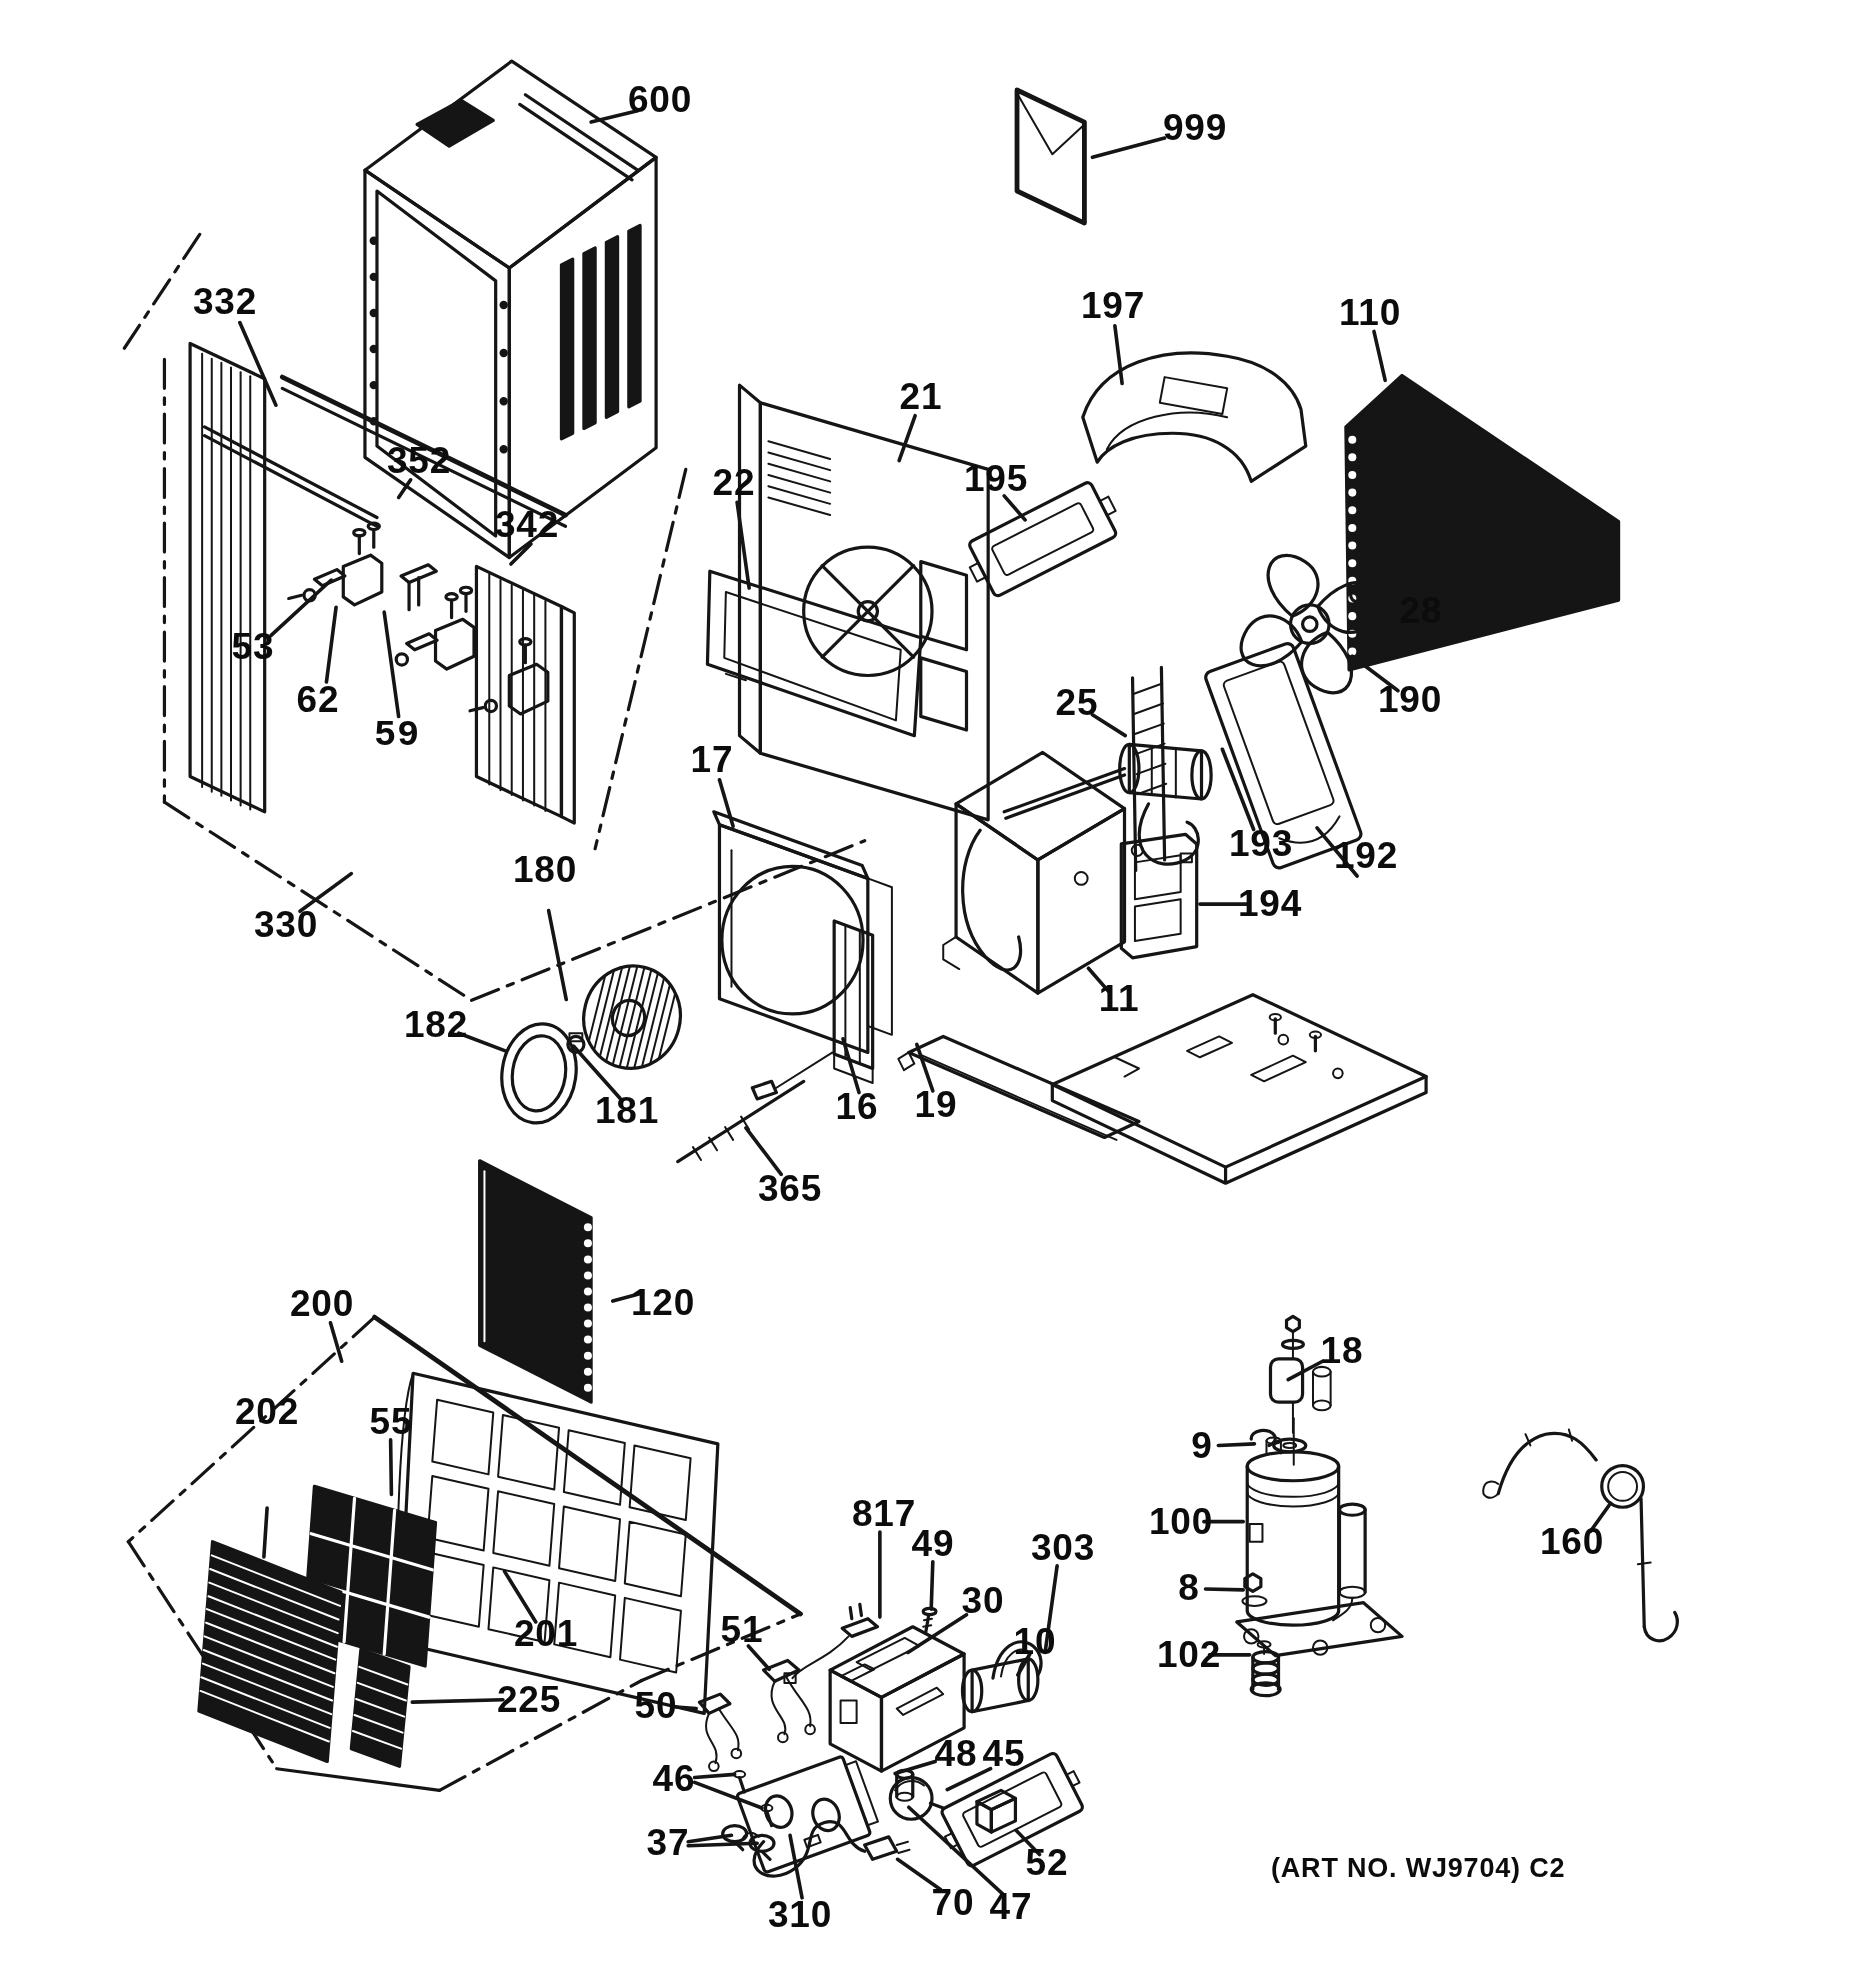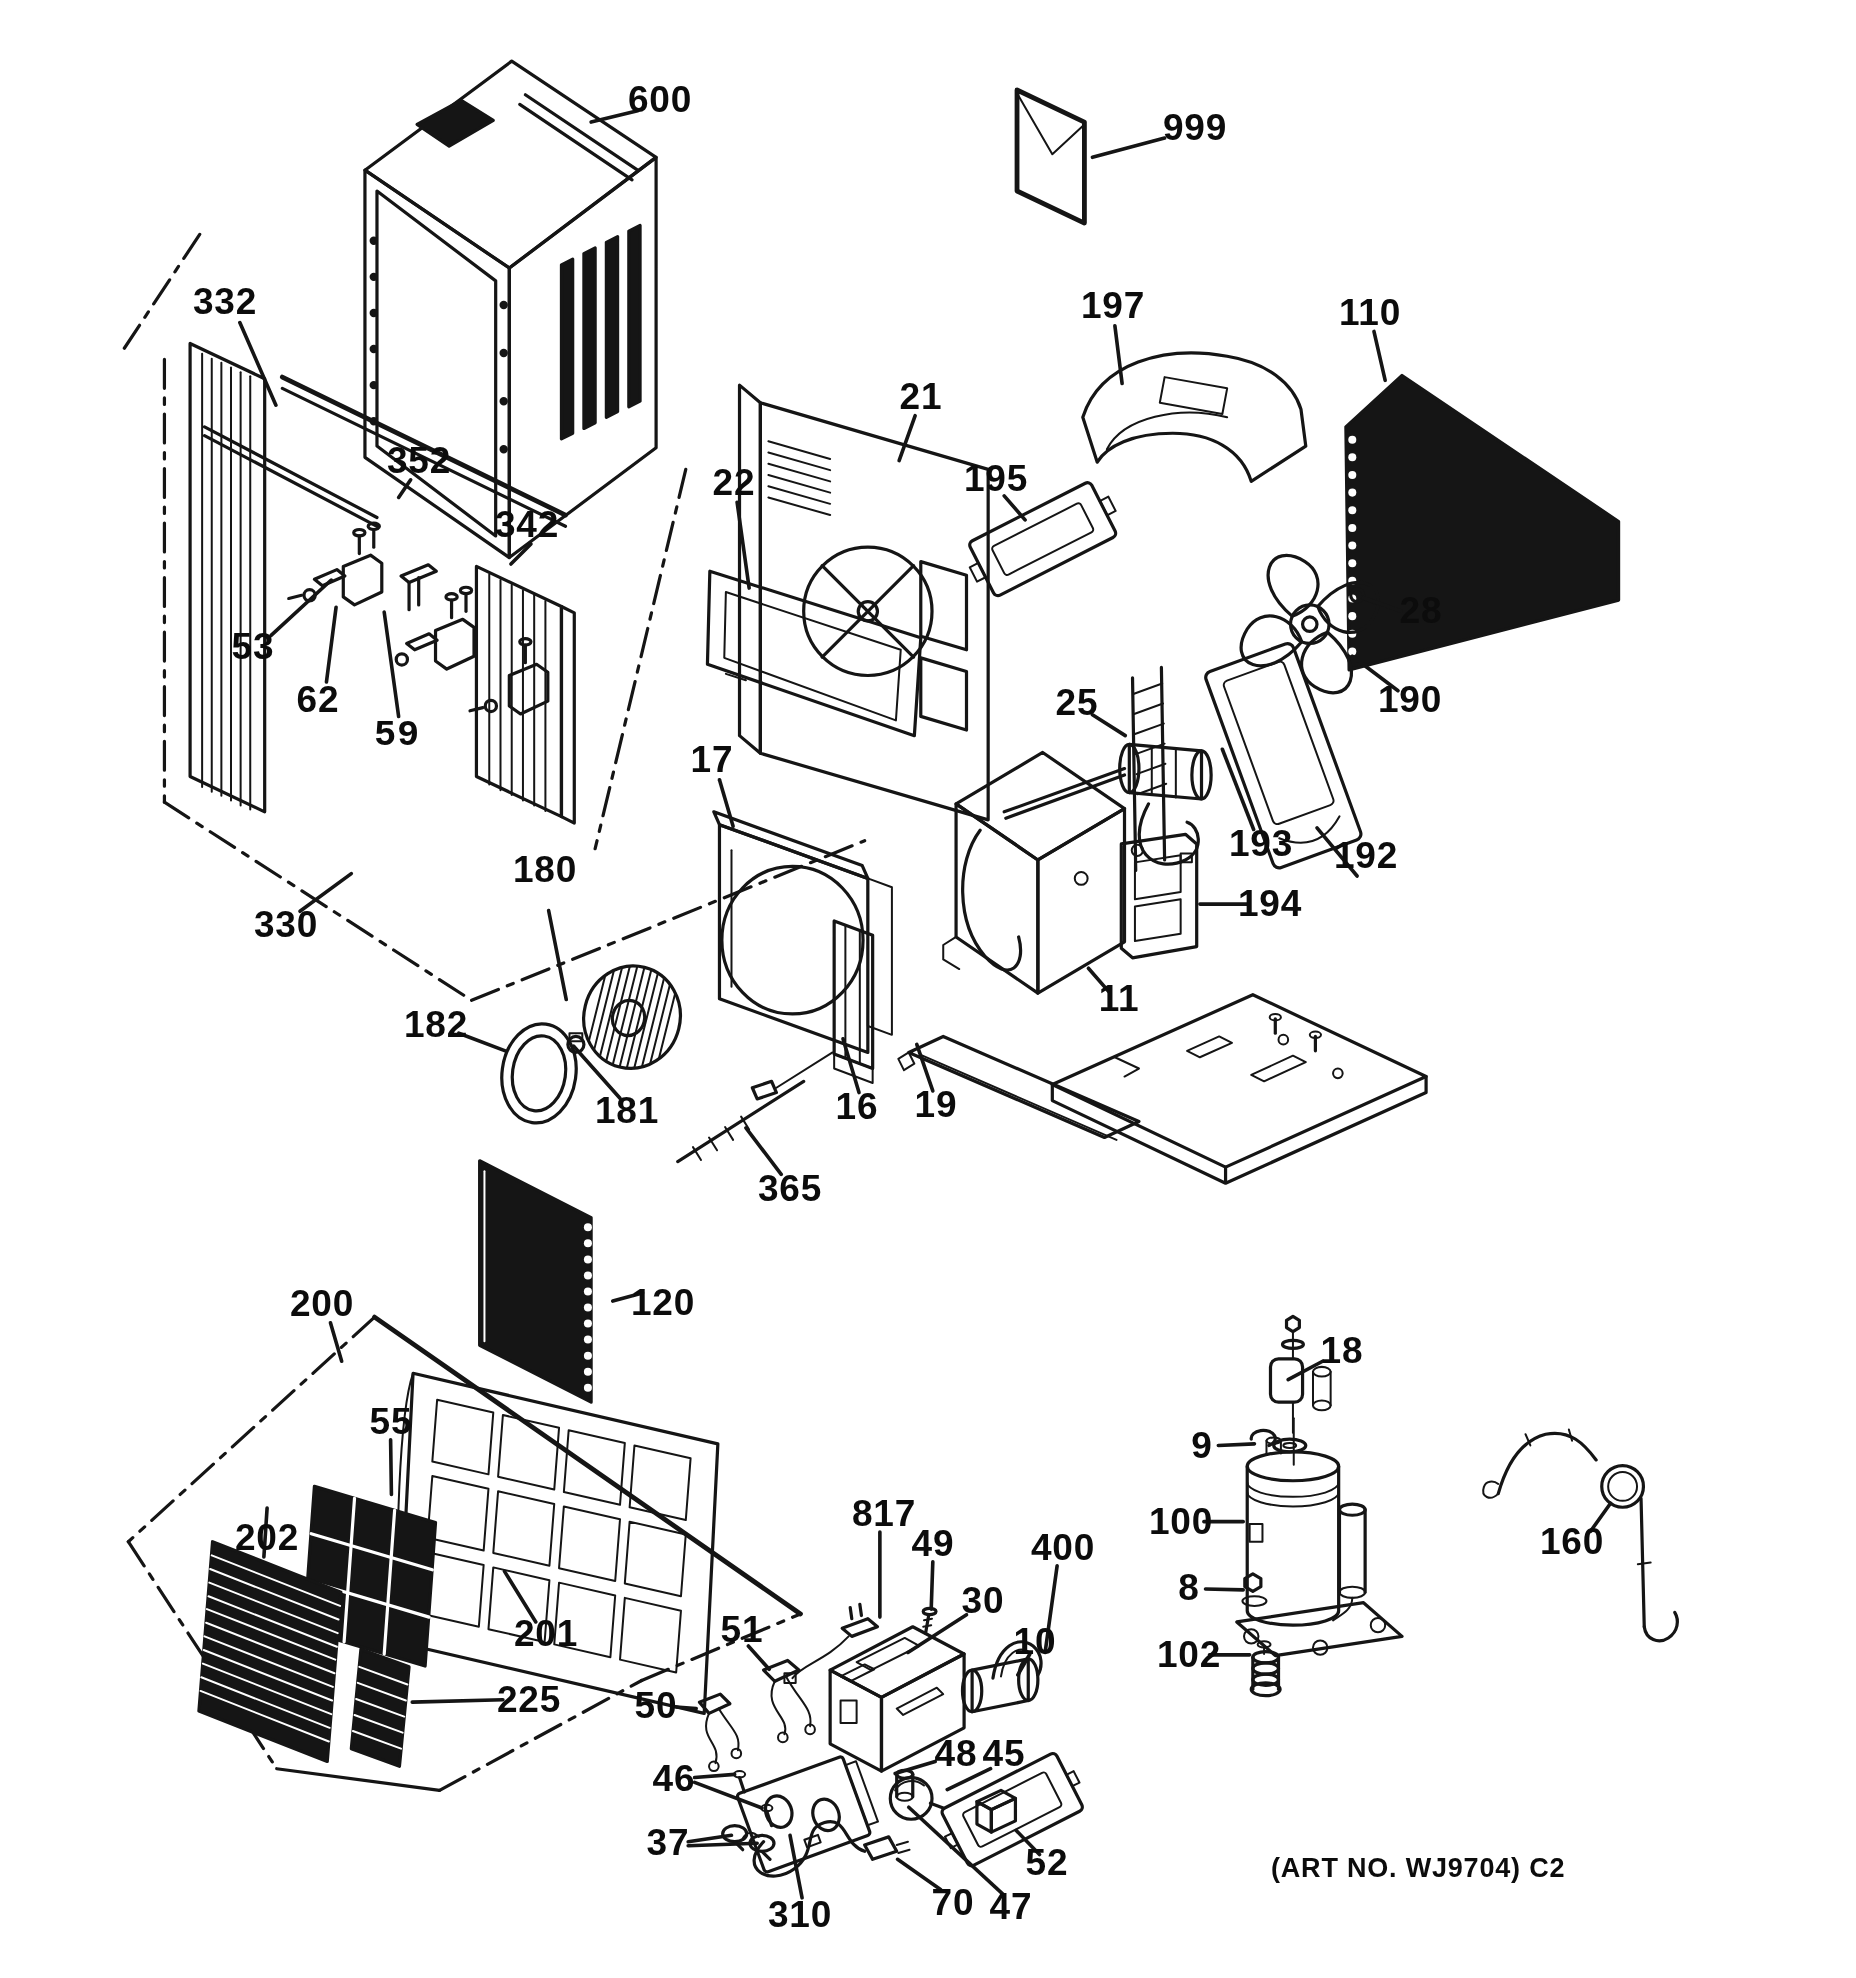--- a/index.html
+++ b/index.html
@@ -604,26 +604,26 @@
       <span class="part-label" style="left: 1119px; top: 999px;">11</span>
       <span class="part-label" style="left: 545px; top: 870px;">180</span>
       <span class="part-label" style="left: 436px; top: 1025px;">182</span>
       <span class="part-label" style="left: 627px; top: 1111px;">181</span>
       <span class="part-label" style="left: 857px; top: 1107px;">16</span>
       <span class="part-label" style="left: 936px; top: 1105px;">19</span>
       <span class="part-label" style="left: 790px; top: 1189px;">365</span>
       <span class="part-label" style="left: 663px; top: 1291px; margin-top: 12px;">120</span>
       <span class="part-label" style="left: 322px; top: 1304px;">200</span>
       <span class="part-label" style="left: 391px; top: 1422px;">55</span>
-      <span class="part-label" style="left: 267px; top: 1538px;">202</span>
+      <span class="part-label" style="left: 267px; top: 1412px;">202</span>
       <span class="part-label" style="left: 546px; top: 1634px;">201</span>
       <span class="part-label" style="left: 529px; top: 1700px;">225</span>
       <span class="part-label" style="left: 884px; top: 1514px;">817</span>
       <span class="part-label" style="left: 933px; top: 1544px;">49</span>
-      <span class="part-label" style="left: 1063px; top: 1548px;">400</span>
+      <span class="part-label" style="left: 1063px; top: 1548px;">303</span>
       <span class="part-label" style="left: 983px; top: 1601px;">30</span>
       <span class="part-label" style="left: 1035px; top: 1642px;">10</span>
       <span class="part-label" style="left: 742px; top: 1630px;">51</span>
       <span class="part-label" style="left: 656px; top: 1706px;">50</span>
       <span class="part-label" style="left: 956px; top: 1754px;">48</span>
       <span class="part-label" style="left: 1004px; top: 1754px;">45</span>
       <span class="part-label" style="left: 674px; top: 1779px;">46</span>
       <span class="part-label" style="left: 668px; top: 1843px;">37</span>
       <span class="part-label" style="left: 800px; top: 1915px;">310</span>
       <span class="part-label" style="left: 953px; top: 1903px;">70</span>

